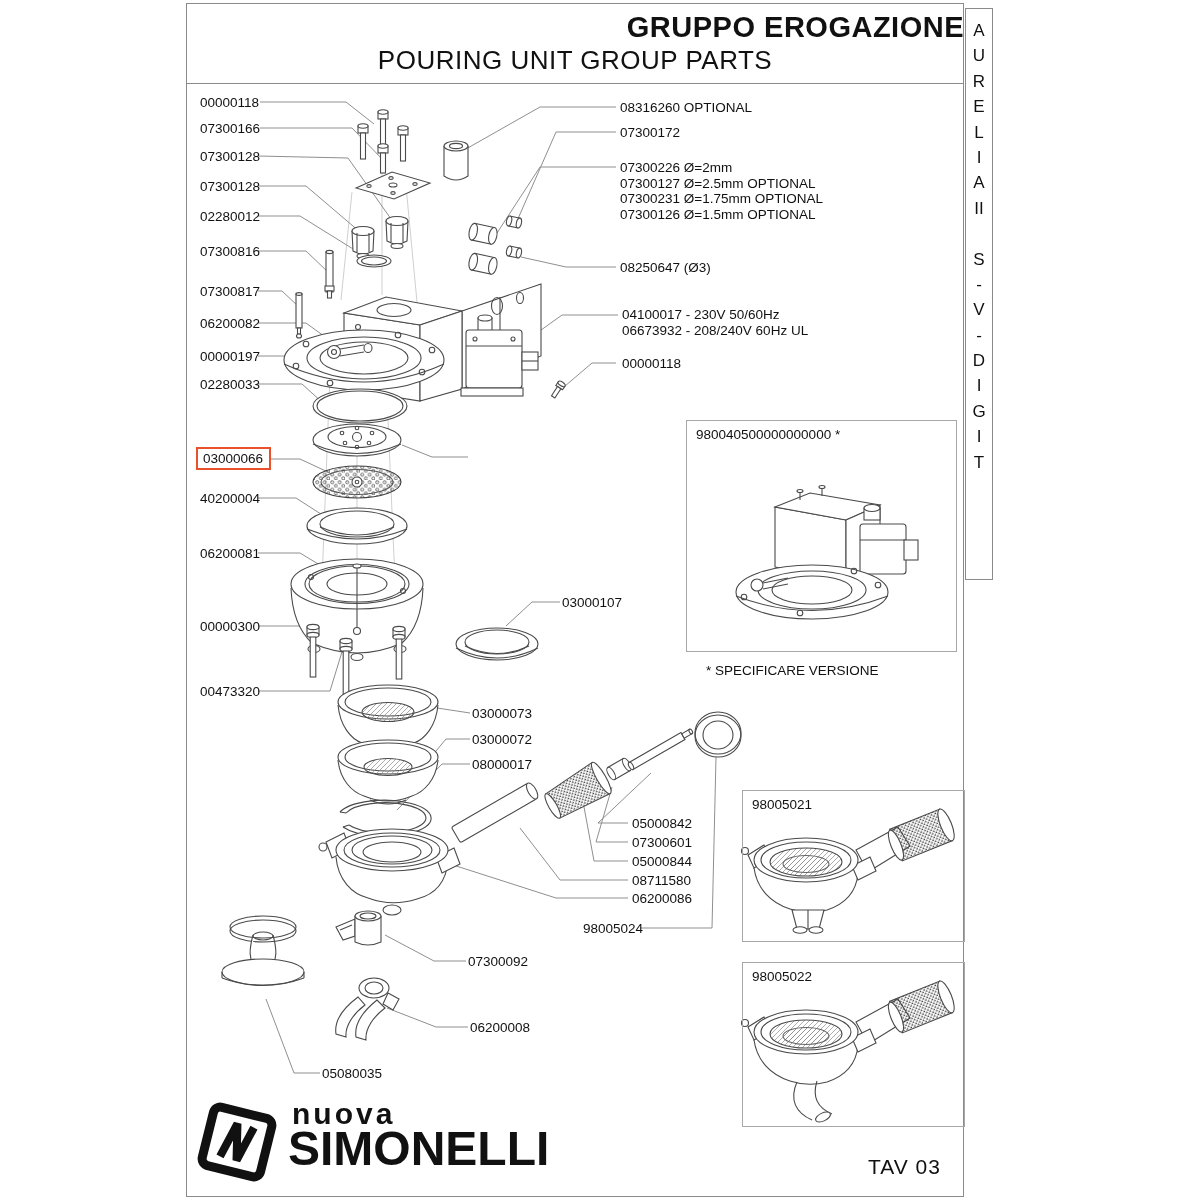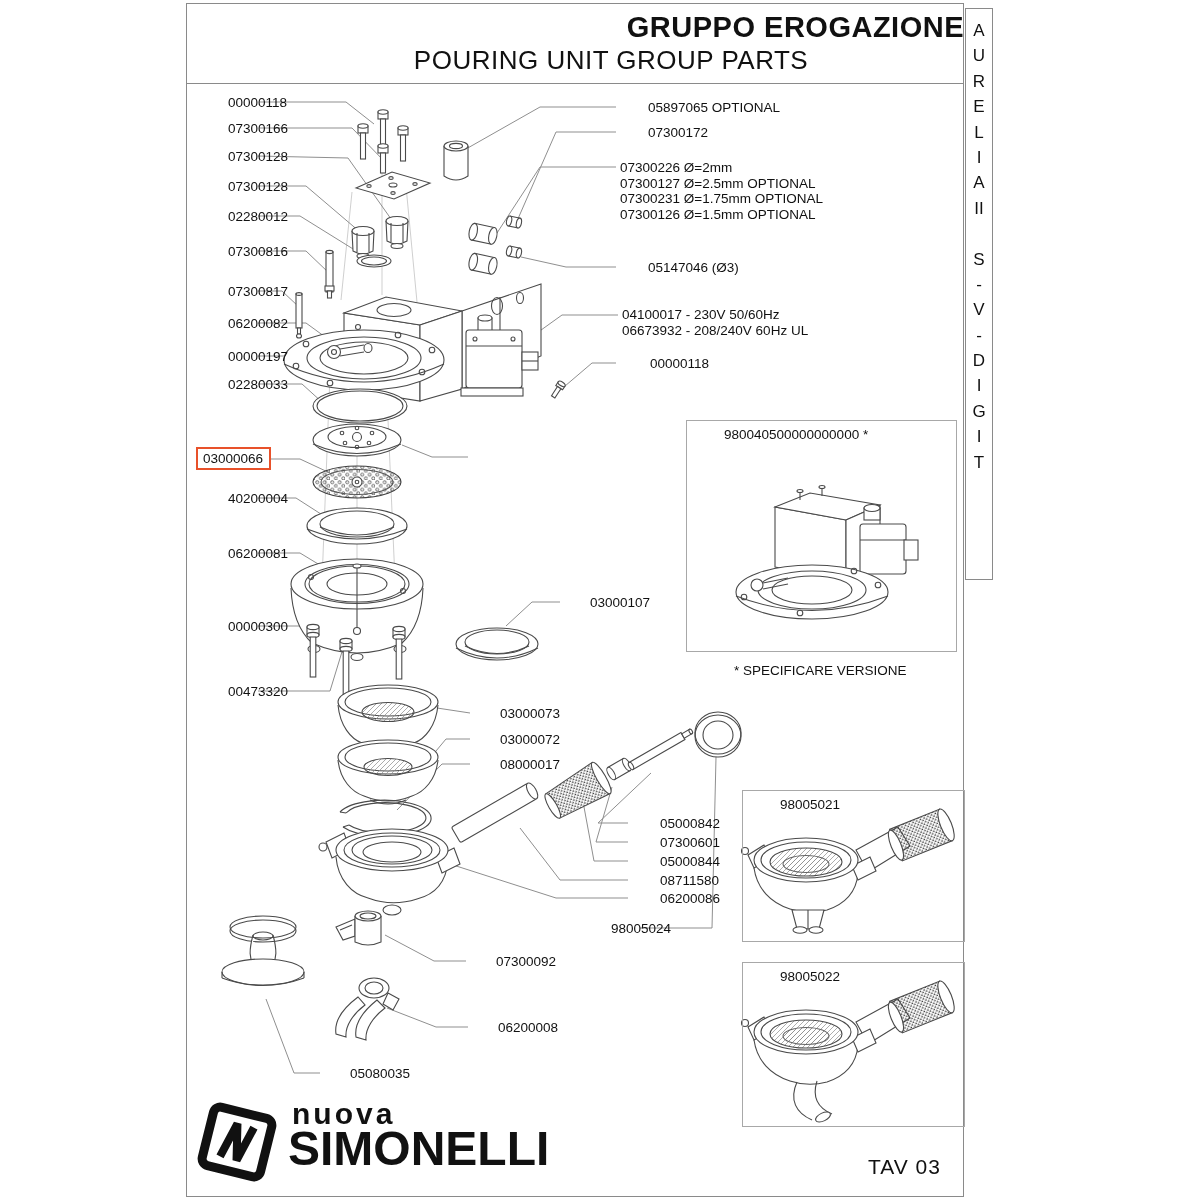--- a/index.html
+++ b/index.html
@@ -3,25 +3,25 @@
 <meta charset="utf-8">
 <style>
   html,body{margin:0;padding:0;background:#fff;}
   .page{position:relative;width:1200px;height:1200px;background:#fff;overflow:hidden;
         font-family:"Liberation Sans",sans-serif;color:#111;}
   .frame{position:absolute;left:186px;top:3px;width:776px;height:1192px;border:1px solid #8a8a8a;}
   .title-sep{position:absolute;left:186px;top:83px;width:778px;height:1px;background:#8a8a8a;}
   .t1{position:absolute;left:186px;top:11px;width:778px;text-align:right;
       font-size:29px;font-weight:bold;letter-spacing:.5px;}
   .t2{position:absolute;left:186px;top:45px;width:778px;text-align:center;
-      font-size:26px;font-weight:400;letter-spacing:.5px;padding-left:36px;}
+      font-size:26px;font-weight:400;letter-spacing:.5px;}
   .sidebar{position:absolute;left:965px;top:8px;width:28px;height:572px;border:1px solid #8a8a8a;
            box-sizing:border-box;padding-top:9px;}
   .sidebar .ch{height:25.4px;line-height:25.4px;font-size:17px;text-align:center;}
-  .lbl{position:absolute;font-size:13.5px;line-height:15px;white-space:nowrap;margin-left:28px;}
+  .lbl{position:absolute;font-size:13.5px;line-height:15px;white-space:nowrap;}
   .lines .ln{font-size:13.5px;line-height:15.5px;white-space:nowrap;}
   .hl-box{position:absolute;border:2px solid #e8512a;padding:2px 6px 2px 5px;font-size:13.5px;
           line-height:15px;white-space:nowrap;background:#fff;}
   .inset{position:absolute;border:1px solid #a8a8a8;background:#fff;}
   .tav{position:absolute;font-size:21px;letter-spacing:1px;}
   .logo-nuova{position:absolute;left:292px;top:1097px;font-size:30px;font-weight:700;letter-spacing:3px;}
   .logo-simonelli{position:absolute;left:288px;top:1121px;font-size:48px;font-weight:800;letter-spacing:0;}
   svg.draw{position:absolute;left:0;top:0;}
 </style>
 </head>
@@ -496,29 +496,29 @@
   <div class="lbl" style="left:200px;top:284px">07300817</div>
   <div class="lbl" style="left:200px;top:316px">06200082</div>
   <div class="lbl" style="left:200px;top:349px">00000197</div>
   <div class="lbl" style="left:200px;top:377px">02280033</div>
   <div class="hl-box" style="left:196px;top:447px">03000066</div>
   <div class="lbl" style="left:200px;top:491px">40200004</div>
   <div class="lbl" style="left:200px;top:546px">06200081</div>
   <div class="lbl" style="left:200px;top:619px">00000300</div>
   <div class="lbl" style="left:200px;top:684px">00473320</div>
 
-  <div class="lbl" style="left:620px;top:100px">05897065 OPTIONAL</div>
+  <div class="lbl" style="left:620px;top:100px">08316260 OPTIONAL</div>
   <div class="lbl" style="left:620px;top:125px">07300172</div>
   <div class="lines" style="position:absolute;left:620px;top:160px">
     <div class="ln">07300226 Ø=2mm</div>
     <div class="ln">07300127 Ø=2.5mm OPTIONAL</div>
     <div class="ln">07300231 Ø=1.75mm OPTIONAL</div>
     <div class="ln">07300126 Ø=1.5mm OPTIONAL</div>
   </div>
-  <div class="lbl" style="left:620px;top:260px">05147046 (Ø3)</div>
+  <div class="lbl" style="left:620px;top:260px">08250647 (Ø3)</div>
   <div class="lines" style="position:absolute;left:622px;top:307px">
     <div class="ln">04100017 - 230V 50/60Hz</div>
     <div class="ln">06673932 - 208/240V 60Hz UL</div>
   </div>
   <div class="lbl" style="left:622px;top:356px">00000118</div>
 
 
   <div class="lbl" style="left:562px;top:595px">03000107</div>
   <div class="lbl" style="left:472px;top:706px">03000073</div>
   <div class="lbl" style="left:472px;top:732px">03000072</div>

